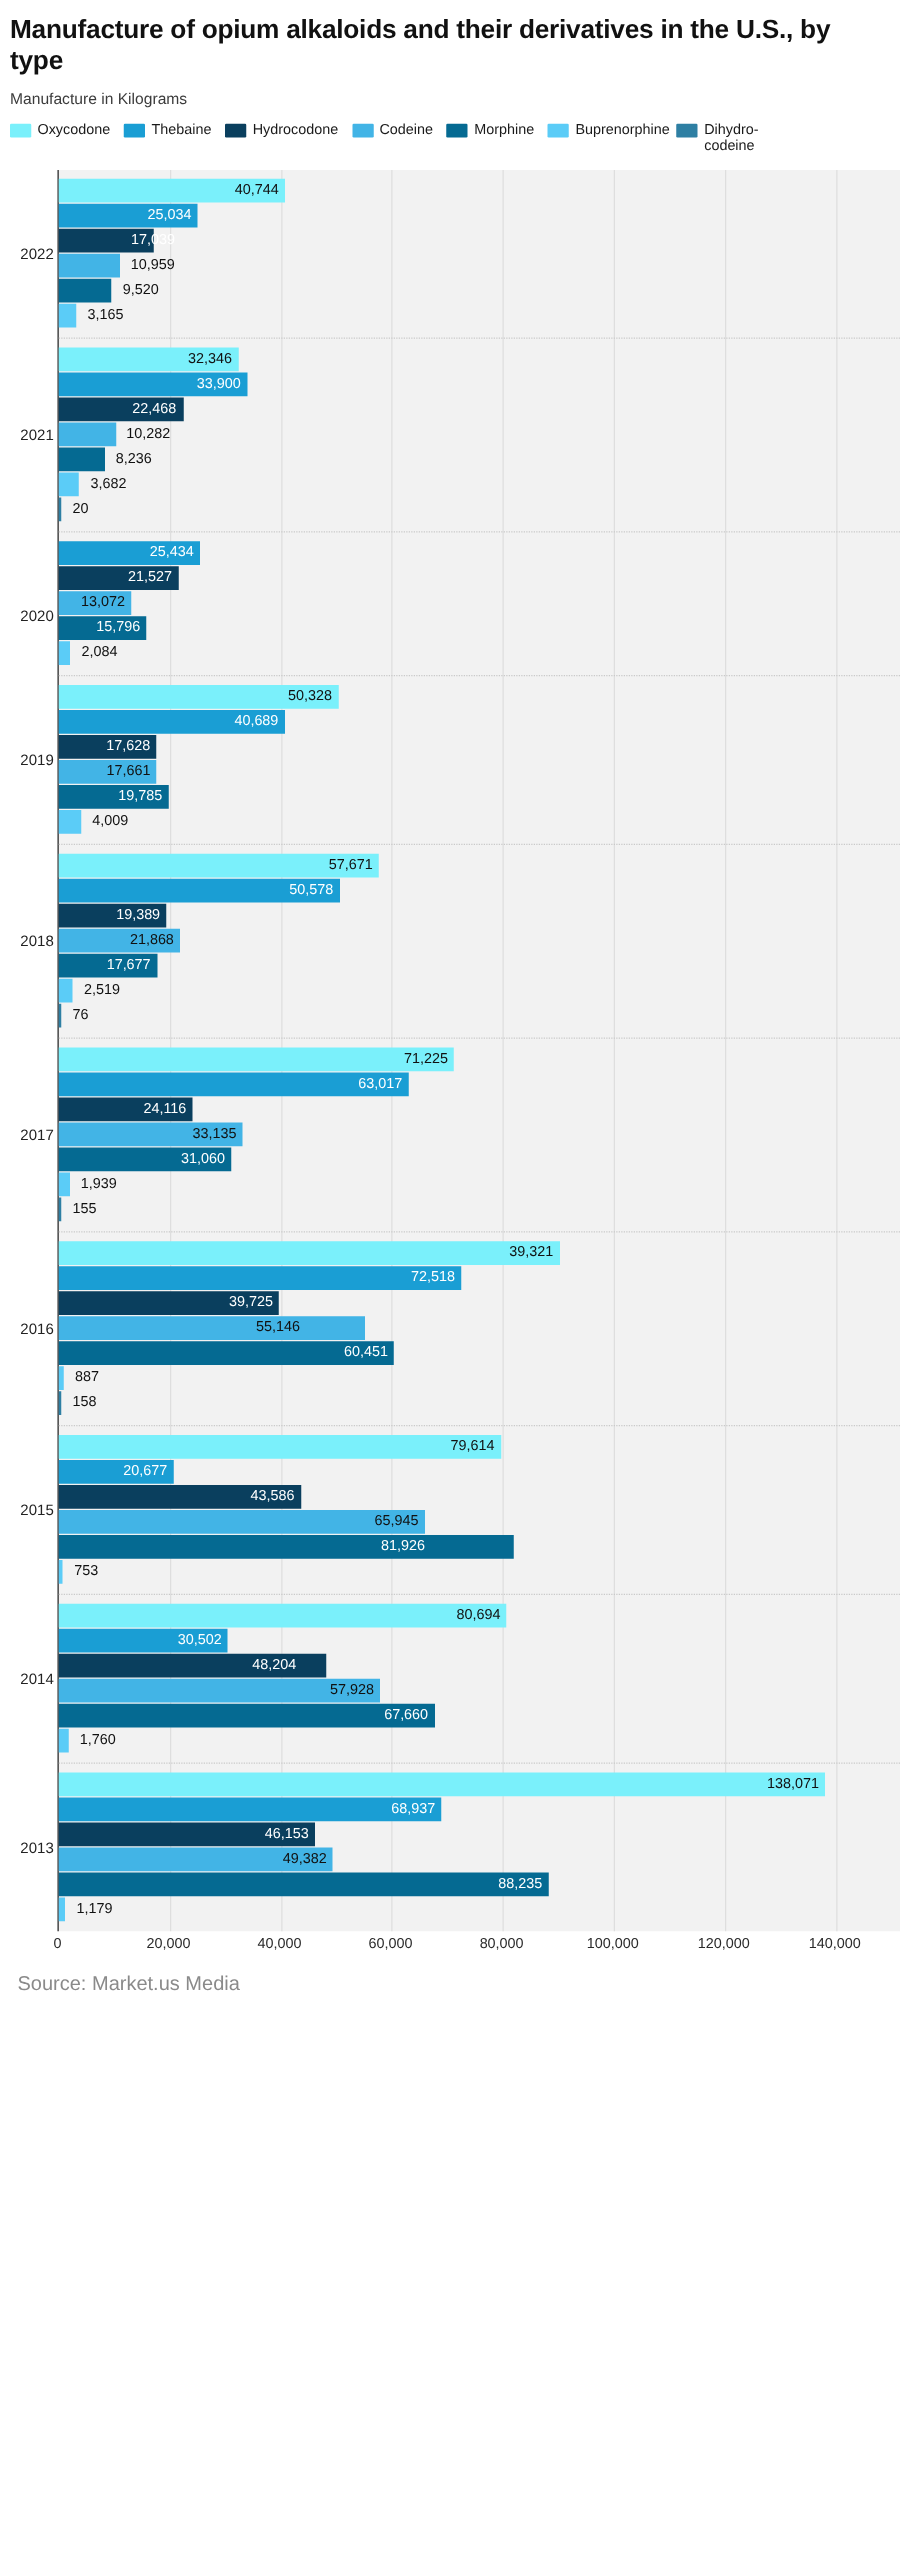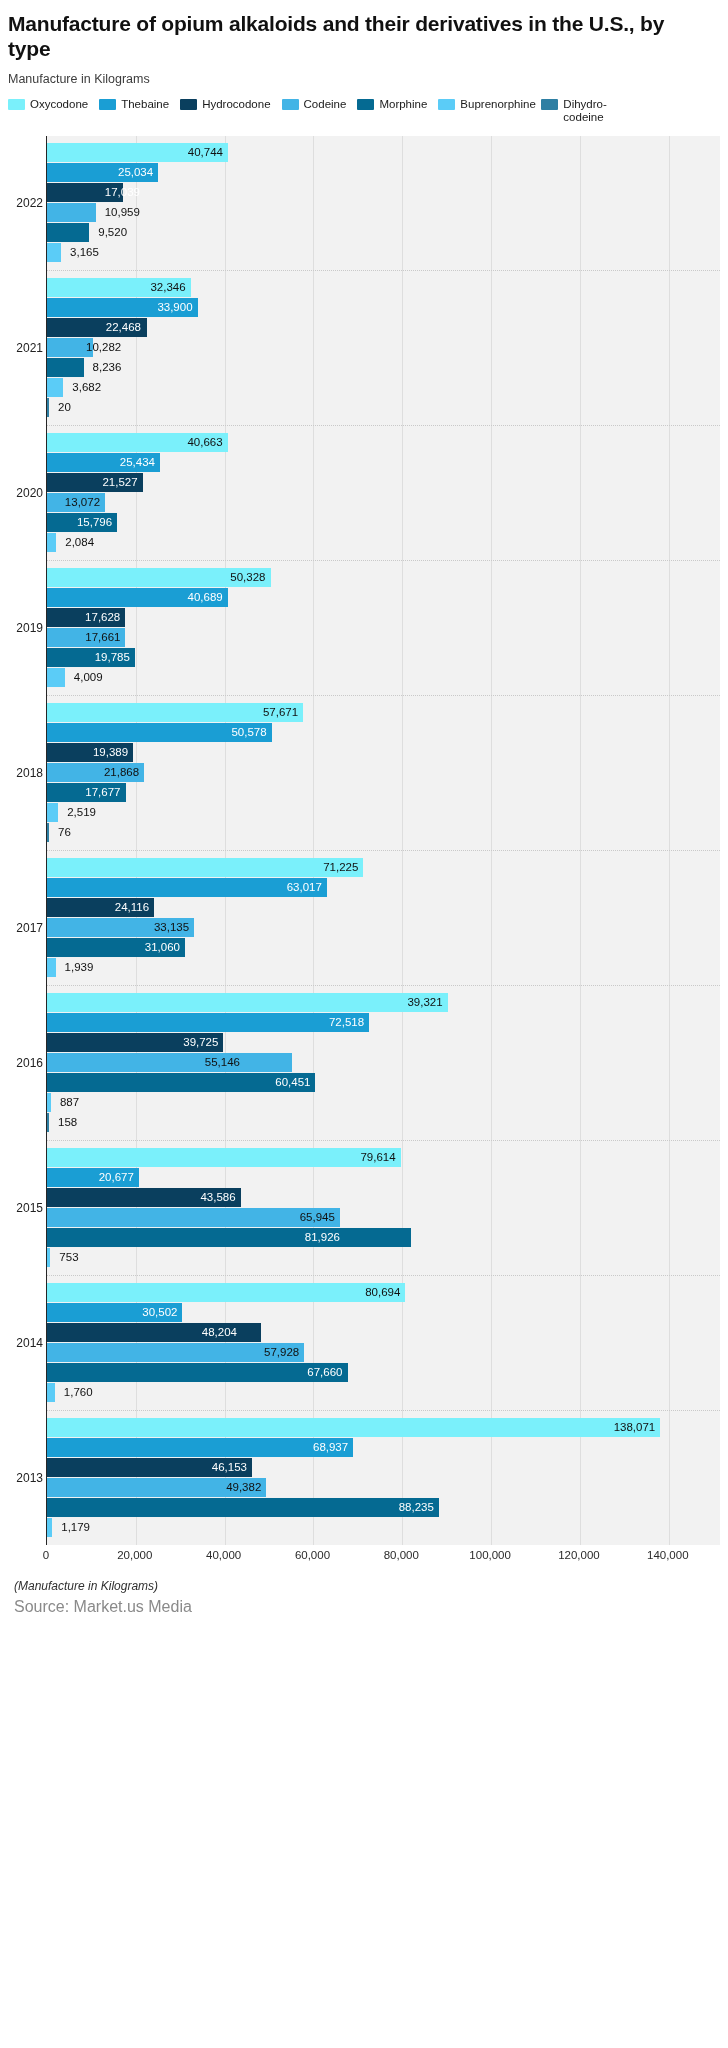--- a/index.html
+++ b/index.html
@@ -213,44 +213,40 @@
             <div class="barrow">
               <div class="bar" style="width: 150.563px; background: rgb(26, 158, 212);"></div>
               <div class="barlabel inside" style="left: 0px; width: 150.563px;">33,900</div>
             </div>
             <div class="barrow">
               <div class="bar" style="width: 99.7889px; background: rgb(10, 63, 94);"></div>
               <div class="barlabel inside" style="left: 0px; width: 99px;">22,468</div>
             </div>
             <div class="barrow">
               <div class="bar" style="width: 45.6663px; background: rgb(66, 180, 230);"></div>
-              <div class="barlabel outside" style="left: 34px;">10,282</div>
+              <div class="barlabel outside" style="left: 49px;">10,282</div>
             </div>
             <div class="barrow">
               <div class="bar" style="width: 36.5792px; background: rgb(5, 106, 146);"></div>
               <div class="barlabel outside" style="left: 40.5792px;">8,236</div>
             </div>
             <div class="barrow">
               <div class="bar" style="width: 16.3532px; background: rgb(91, 204, 247);"></div>
               <div class="barlabel outside" style="left: 20.3532px;">3,682</div>
             </div>
             <div class="barrow">
               <div class="bar" style="width: 2px; background: rgb(46, 127, 163);"></div>
               <div class="barlabel outside" style="left: 6px;">20</div>
             </div>
             <div class="pad"></div>
             <div class="yearlabel" style="top: 77.5px;">2021</div>
           </div>
           <div class="yearblock">
             <div class="pad"></div>
             <div class="barrow">
-              <div class="bar" style="width: 180.6px; background: rgb(122, 240, 251);"></div>
-              <div class="barlabel inside-dark" style="left: 0px; width: 180.6px;">40,663</div>
-            </div>
-            <div class="barrow">
               <div class="bar" style="width: 112.962px; background: rgb(26, 158, 212);"></div>
               <div class="barlabel inside" style="left: 0px; width: 112.962px;">25,434</div>
             </div>
             <div class="barrow">
               <div class="bar" style="width: 95.6096px; background: rgb(10, 63, 94);"></div>
               <div class="barlabel inside" style="left: 0px; width: 95.6096px;">21,527</div>
             </div>
             <div class="barrow">
               <div class="bar" style="width: 58.0577px; background: rgb(66, 180, 230);"></div>
               <div class="barlabel inside-dark" style="left: 0px; width: 58.0577px;">13,072</div>
@@ -346,20 +342,24 @@
               <div class="bar" style="width: 147.165px; background: rgb(66, 180, 230);"></div>
               <div class="barlabel inside-dark" style="left: 0px; width: 147.165px;">33,135</div>
             </div>
             <div class="barrow">
               <div class="bar" style="width: 137.949px; background: rgb(5, 106, 146);"></div>
               <div class="barlabel inside" style="left: 0px; width: 137.949px;">31,060</div>
             </div>
             <div class="barrow">
               <div class="bar" style="width: 8.61183px; background: rgb(91, 204, 247);"></div>
               <div class="barlabel outside" style="left: 12.6118px;">1,939</div>
+            </div>
+            <div class="barrow">
+              <div class="bar" style="width: 2px; background: rgb(46, 127, 163);"></div>
+              <div class="barlabel outside" style="left: 6px;">155</div>
             </div>
             <div class="pad"></div>
             <div class="yearlabel" style="top: 77.5px;">2017</div>
           </div>
           <div class="yearblock">
             <div class="pad"></div>
             <div class="barrow">
               <div class="bar" style="width: 400.595px; background: rgb(122, 240, 251);"></div>
               <div class="barlabel inside-dark" style="left: 0px; width: 400.595px;">39,321</div>
             </div>
@@ -485,17 +485,16 @@
         <div class="tick" style="left: 177.655px;">40,000</div>
         <div class="tick" style="left: 266.483px;">60,000</div>
         <div class="tick" style="left: 355.31px;">80,000</div>
         <div class="tick" style="left: 444.138px;">100,000</div>
         <div class="tick" style="left: 532.966px;">120,000</div>
         <div class="tick" style="left: 621.793px;">140,000</div>
       </div>
   </div>
 
   <div class="footer">
-    <div class="note">(Manufacture in Kilograms)</div>
     <div class="source">Source: Market.us Media</div>
   </div>
 
 </div>
 
 </body></html>

